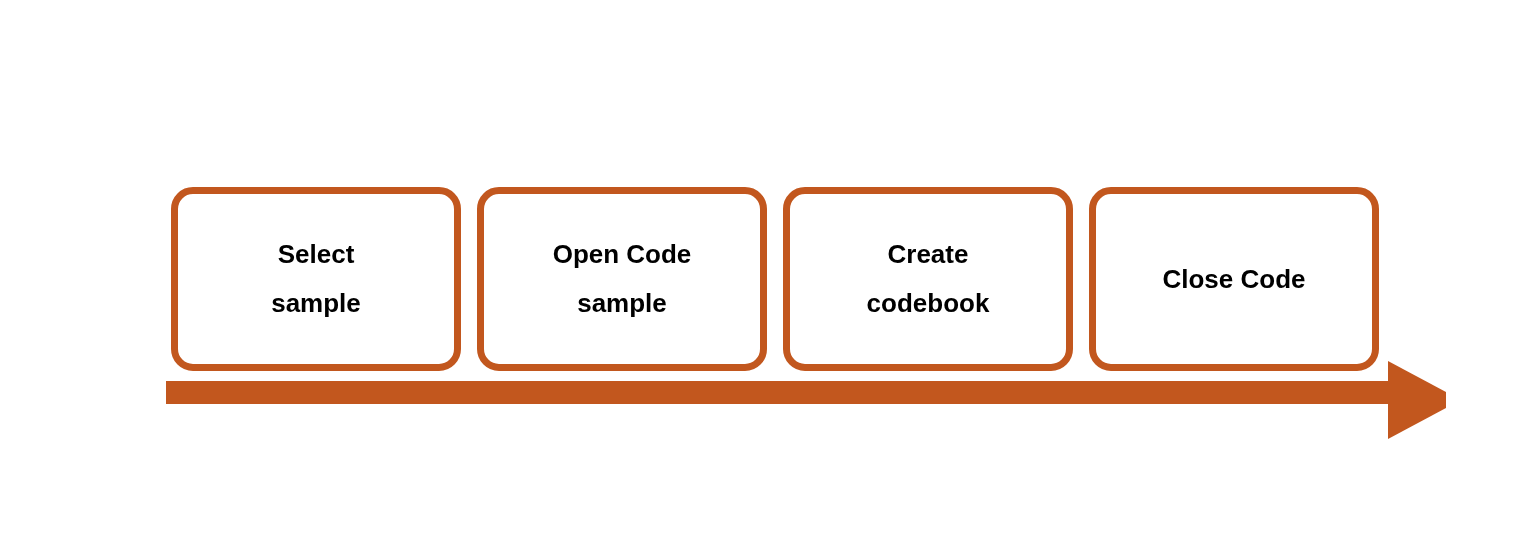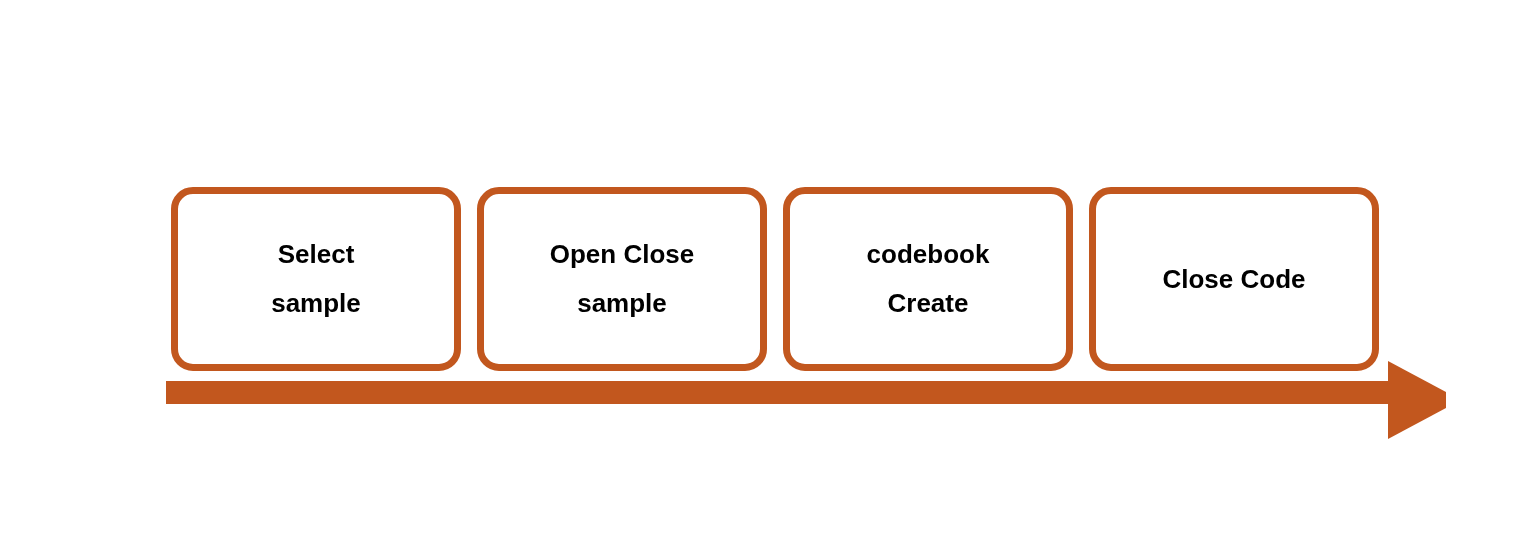--- a/index.html
+++ b/index.html
@@ -78,29 +78,29 @@
 
     <div class="box">
       <div class="label">
         <div>Select</div>
         <div>sample</div>
       </div>
     </div>
 
     <div class="box">
       <div class="label">
-        <div>Open Close</div>
+        <div>Open Code</div>
         <div>sample</div>
       </div>
     </div>
 
     <div class="box">
       <div class="label">
+        <div>Create</div>
         <div>codebook</div>
-        <div>Create</div>
       </div>
     </div>
 
     <div class="box">
       <div class="label">
         <div>Close Code</div>
       </div>
     </div>
 
   </div>

